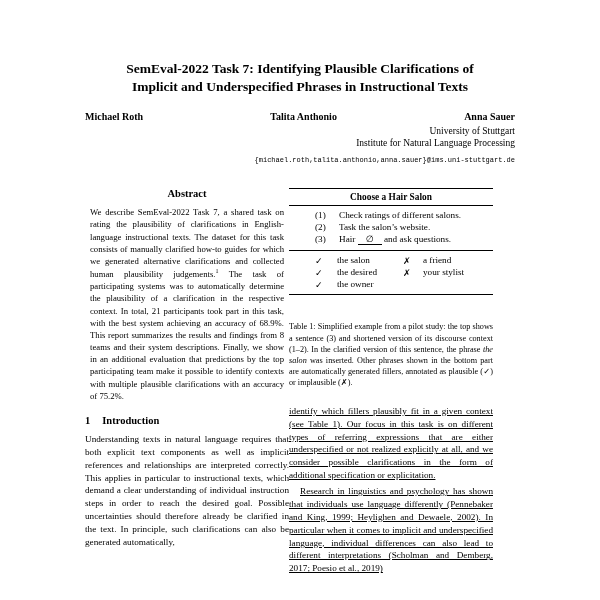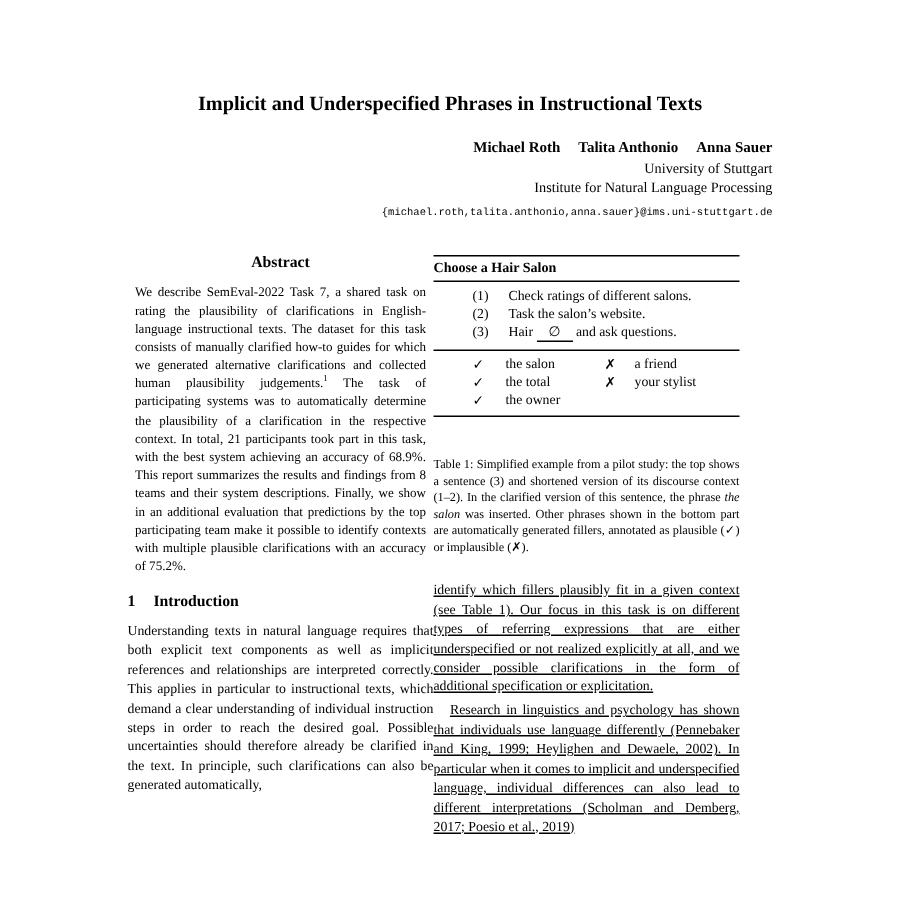--- a/index.html
+++ b/index.html
@@ -19,21 +19,21 @@
     padding: 60px 85px 0 85px;
   }
   .title {
     text-align: center;
     font-weight: bold;
     font-size: 13.5px;
     line-height: 1.32;
   }
   .authors {
     display: flex;
-    justify-content: flex-end;
+    justify-content: space-between;
     gap: 12px;
     font-weight: bold;
     font-size: 10px;
     margin-top: 15px;
   }
   .affil {
     text-align: right;
     font-size: 9.5px;
     line-height: 1.35;
     margin-top: 3px;
@@ -75,21 +75,21 @@
     text-align: justify;
     margin: 0;
   }
   .body-text.indent { text-indent: 11px; }
   .body-text + .body-text { margin-top: 3px; }
   
   .example-table { font-size: 9.2px; }
   .rule { border-top: 1.2px solid #000; height: 0; }
   .rule.thin { border-top-width: 0.8px; }
   .table-title {
-    text-align: left;
+    text-align: center;
     font-weight: bold;
     padding: 3px 0 3px 0;
     font-size: 9.4px;
   }
   .table-item {
     display: flex;
     padding: 1px 0 1px 26px;
   }
   .table-item .item-num { width: 24px; flex: 0 0 24px; }
   .blank {
@@ -112,20 +112,21 @@
   }
   .table-caption .ital { font-style: italic; }
   .right-body { margin-top: 17px; text-decoration: underline; }
 </style>
 </head>
 <body>
 
 <div class="page">
 
   <div class="title">
+    <div>SemEval-2022 Task 7: Identifying Plausible Clarifications of</div>
     <div>Implicit and Underspecified Phrases in Instructional Texts</div>
   </div>
 
   <div class="authors">
     <span>Michael Roth</span>
     <span>Talita Anthonio</span>
     <span>Anna Sauer</span>
   </div>
 
   <div class="affil">
@@ -175,21 +176,21 @@
 
         <div class="fillers-block">
           <div class="filler-row">
             <span class="mark">✓</span>
             <span class="phrase">the salon</span>
             <span class="mark2">✗</span>
             <span class="phrase">a friend</span>
           </div>
           <div class="filler-row">
             <span class="mark">✓</span>
-            <span class="phrase">the total</span>
+            <span class="phrase">the desired</span>
             <span class="mark2">✗</span>
             <span class="phrase">your stylist</span>
           </div>
           <div class="filler-row">
             <span class="mark">✓</span>
             <span class="phrase">the owner</span>
             <span class="mark2"></span>
             <span class="phrase"></span>
           </div>
         </div>

